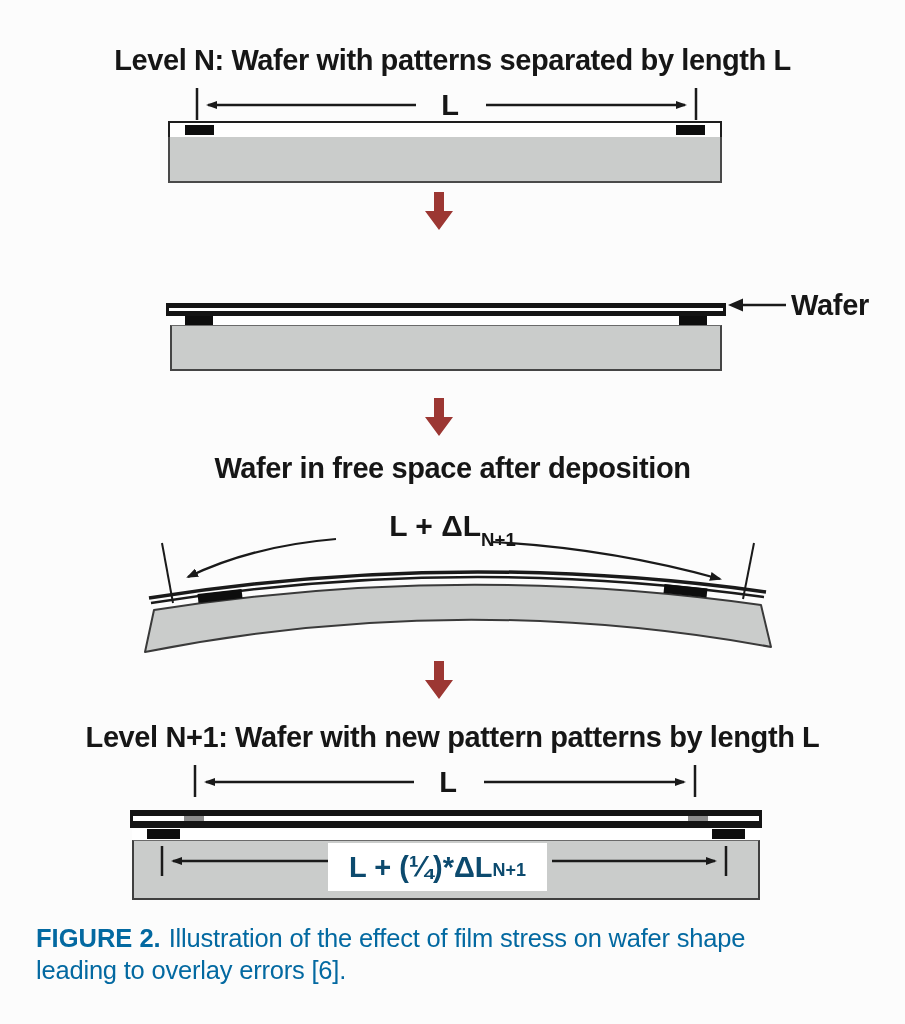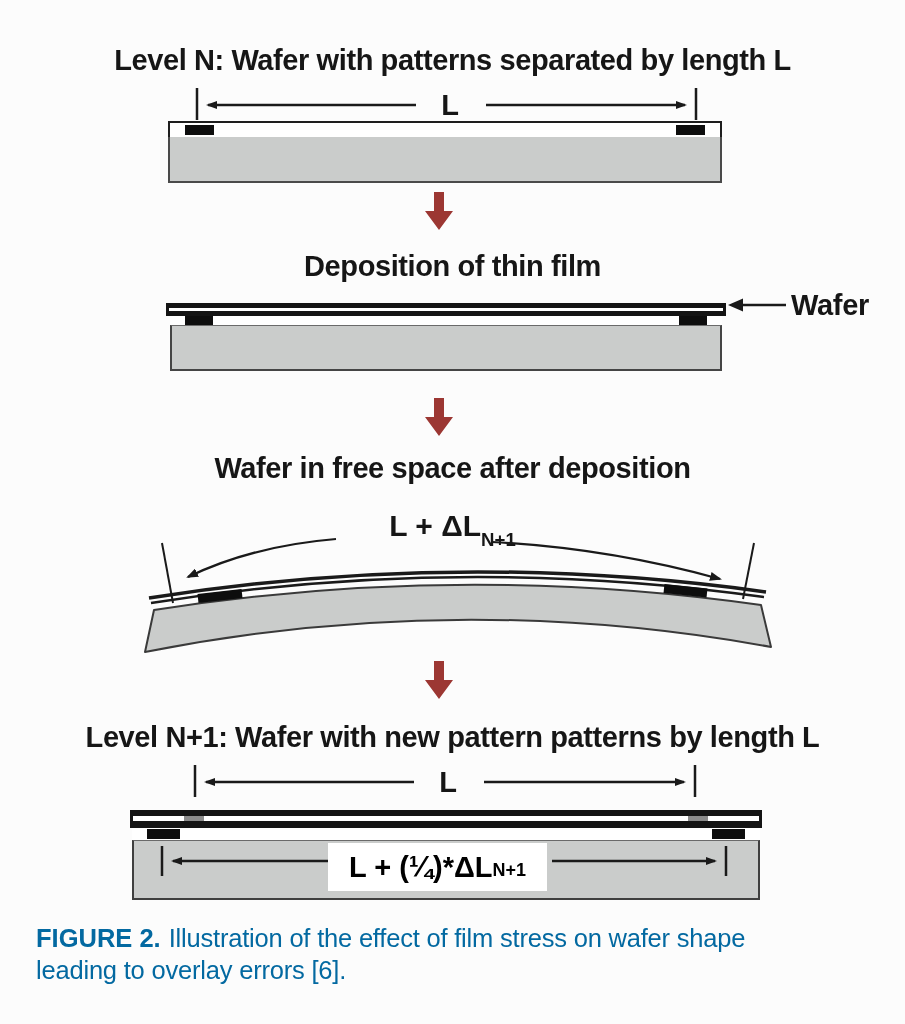--- a/index.html
+++ b/index.html
@@ -57,21 +57,21 @@
   .wafer4 .newmark{position:absolute;top:6px;height:5px;width:20px;background:#8b8b8b;}
   .wafer4 .newmark.m-left{left:54px;}
   .wafer4 .newmark.m-right{left:558px;}
   .wafer4 .strip{position:absolute;left:2px;right:2px;top:18px;height:12px;background:#ffffff;}
   .wafer4 .mark{top:1px;height:10px;width:33px;}
   .wafer4 .mark.m-left{left:15px;}
   .wafer4 .mark.m-right{right:15px;}
   .wafer4 .body{position:absolute;left:2px;right:2px;top:30px;height:57px;background:#cacccb;border:2px solid #3f3f3f;border-top:1px solid #6a6a6a;}
   .inner-dim{position:absolute;left:2px;top:30px;overflow:visible;}
   .box-label{position:absolute;left:198px;top:33px;width:219px;height:48px;background:#ffffff;
-    display:flex;align-items:center;justify-content:center;font-size:29px;font-weight:600;color:#000000;}
+    display:flex;align-items:center;justify-content:center;font-size:29px;font-weight:600;color:#0c4a6e;}
 
   
   .caption{position:absolute;left:36px;top:922px;width:790px;font-size:25.5px;line-height:1.27;letter-spacing:-0.2px;color:#0369a1;font-weight:400;margin:0;}
   .cap-label{font-weight:700;letter-spacing:0;margin-right:8px;}
 
   svg line,svg path{vector-effect:none;}
 </style>
 </head>
 <body>
 
@@ -95,21 +95,20 @@
   <div class="wafer1">
     <div class="strip">
       <div class="mark m-left"></div>
       <div class="mark m-right"></div>
     </div>
     <div class="body"></div>
   </div>
 
   <div class="redarrow a1"></div>
 
-  <div class="sec-title t2">Deposition of thin film</div>
 
   <div class="wafer2">
     <div class="film">
       <div class="film-line"></div>
     </div>
     <div class="strip">
       <div class="mark m-left"></div>
       <div class="mark m-right"></div>
     </div>
     <div class="body"></div>

